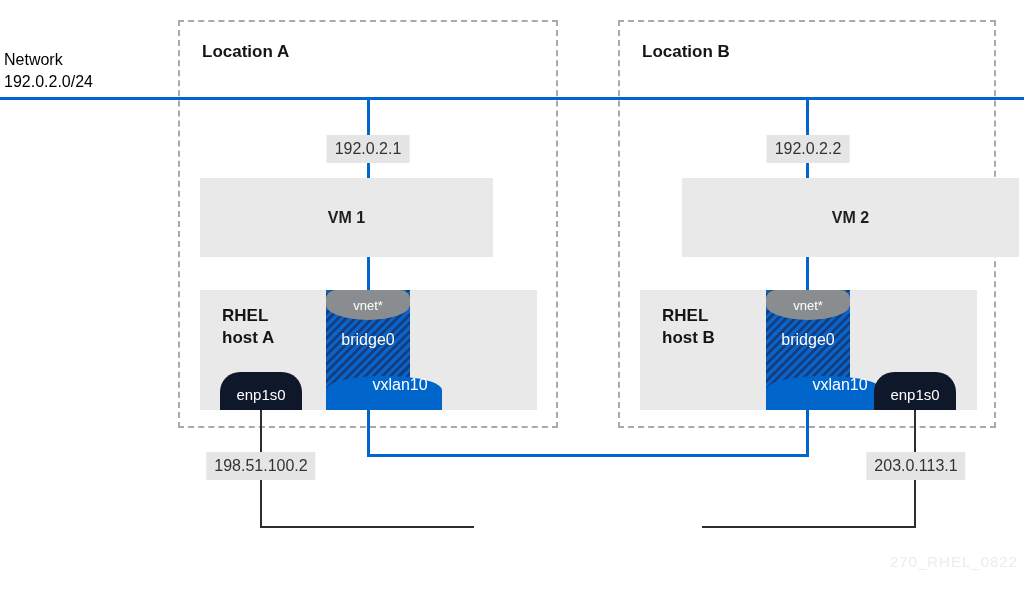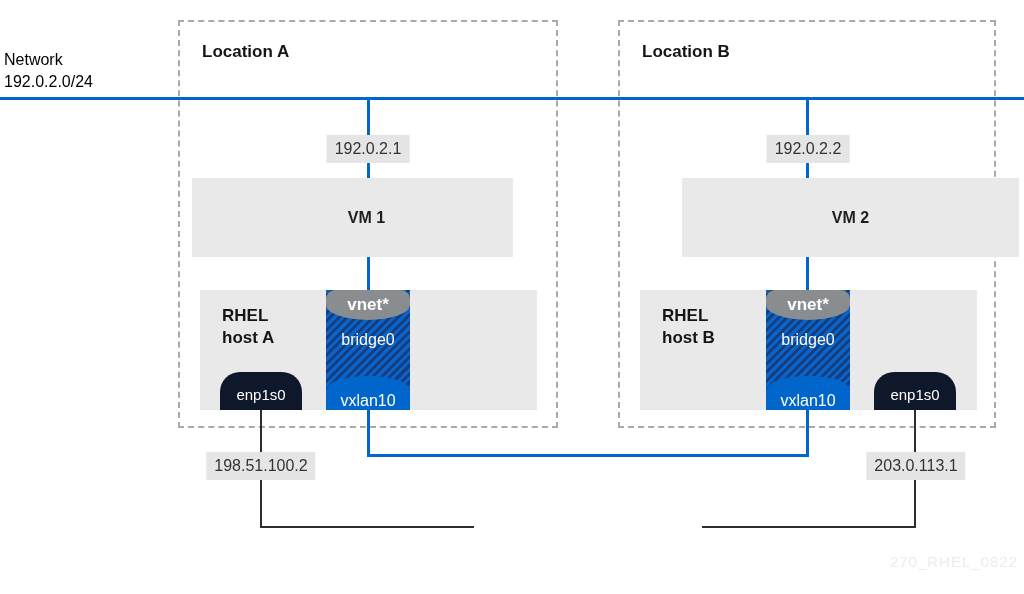--- a/index.html
+++ b/index.html
@@ -25,30 +25,30 @@
   .ip-label{background:#e5e5e5;padding:5px 8px;font-size:16px;color:#333333;z-index:5;transform:translateX(-50%);white-space:nowrap;}
   
   .stack{
     width:84px;height:120px;z-index:4;
     background:repeating-linear-gradient(135deg,#0a63c9 0px,#0a63c9 3px,#143e7e 3px,#143e7e 6px);
   }
   .vnet{
     position:absolute;left:0;top:0;width:100%;height:30px;background:#8a8d90;
     border-radius:9px 9px 50% 50% / 9px 9px 15px 15px;
     display:flex;align-items:center;justify-content:center;
-    color:#ffffff;font-size:17px;font-weight:bold;
+    color:#ffffff;font-size:13px;
   }
   .bridge-label{
     position:absolute;left:0;top:14px;bottom:34px;width:100%;
     display:flex;align-items:center;justify-content:center;color:#ffffff;font-size:16px;
   }
   .vxlan{
     position:absolute;left:0;bottom:0;width:100%;height:34px;background:#0066cc;
     border-radius:50% 50% 0 0 / 14px 14px 0 0;
-    display:flex;align-items:flex-end;justify-content:center;color:#ffffff;font-size:16px;
+    display:flex;align-items:flex-start;justify-content:center;color:#ffffff;font-size:16px;padding-left:32px;
   }
   .nic{
     width:82px;height:38px;background:#0f172a;z-index:4;
     border-radius:20px 20px 0 0;
     display:flex;align-items:flex-end;justify-content:center;
     color:#ffffff;font-size:15px;padding-bottom:7px;box-sizing:border-box;
   }
   .net-label{left:4px;top:49px;font-size:16px;line-height:22px;color:#000000;z-index:5;}
   .internet-box{
     left:474px;top:490px;width:228px;height:80px;background:#e9e9e9;z-index:3;
@@ -71,21 +71,21 @@
   <div class="abs net-label">
     <div>Network</div>
     <div>192.0.2.0/24</div>
   </div>
 
   <div class="abs net-line"></div>
 
   <div class="abs v-blue" style="left:367px;top:100px;height:192px;"></div>
   <div class="abs v-blue" style="left:806px;top:100px;height:192px;"></div>
 
-  <div class="abs gray-box vm-box" style="left:192px;top:178px;width:293px;height:79px;padding-left:28px;">
+  <div class="abs gray-box vm-box" style="left:200px;top:178px;width:293px;height:79px;">
     <span>VM 1</span>
   </div>
   <div class="abs gray-box vm-box" style="left:640px;top:178px;width:337px;height:79px;margin-left:42px;">
     <span>VM 2</span>
   </div>
 
   <div class="abs ip-label" style="left:368px;top:135px;">192.0.2.1</div>
   <div class="abs ip-label" style="left:808px;top:135px;">192.0.2.2</div>
 
   <div class="abs gray-box" style="left:200px;top:290px;width:337px;height:120px;"></div>

